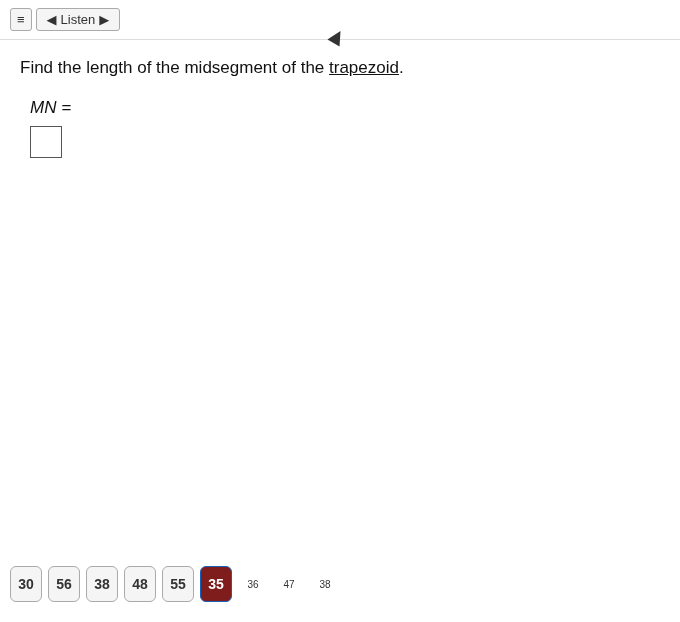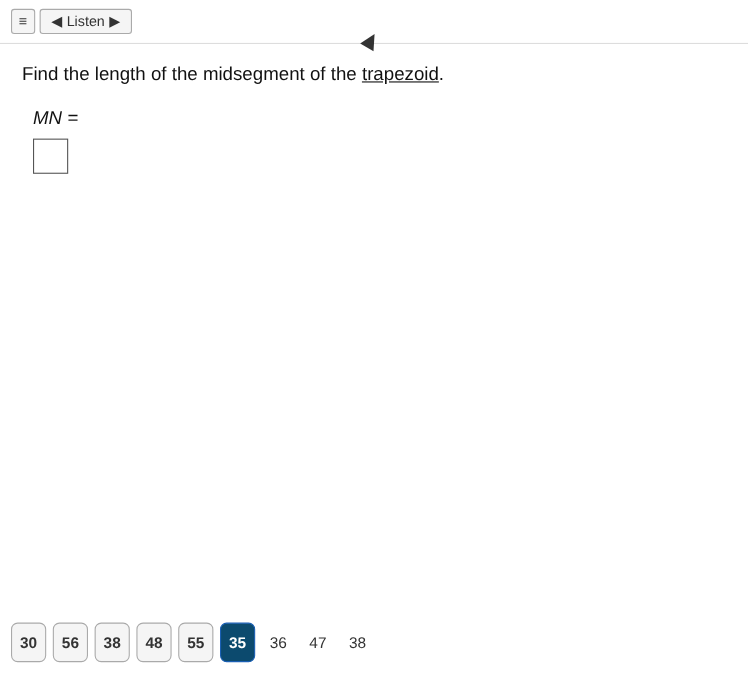--- a/index.html
+++ b/index.html
@@ -118,27 +118,27 @@
       border-radius: 6px;
       font-size: 14px;
       font-weight: bold;
       color: #333;
       cursor: pointer;
       display: flex;
       align-items: center;
       justify-content: center;
     }
     .page-btn.active {
-      background: #0c4a6e;
+      background: #7f1d1d;
       color: #fff;
       border-color: #1a5fb4;
       text-align: center;
     }
     .page-num-plain {
-      font-size: 14px;
+      font-size: 10px;
       color: #333;
       width: 30px;
       text-align: center;
       font-weight: 500;
     }
 
     
     .cursor {
       position: absolute;
       top: 30px;

